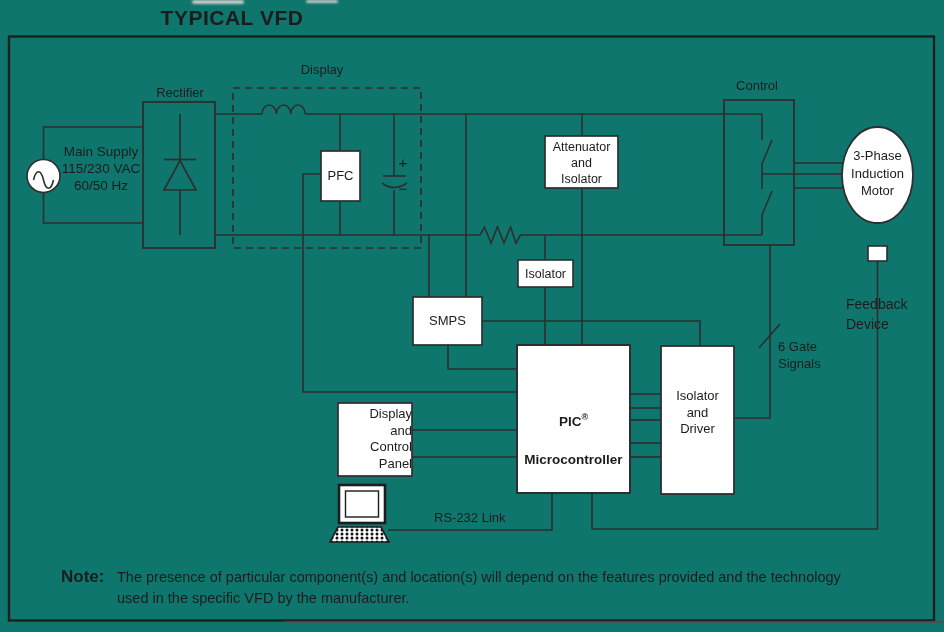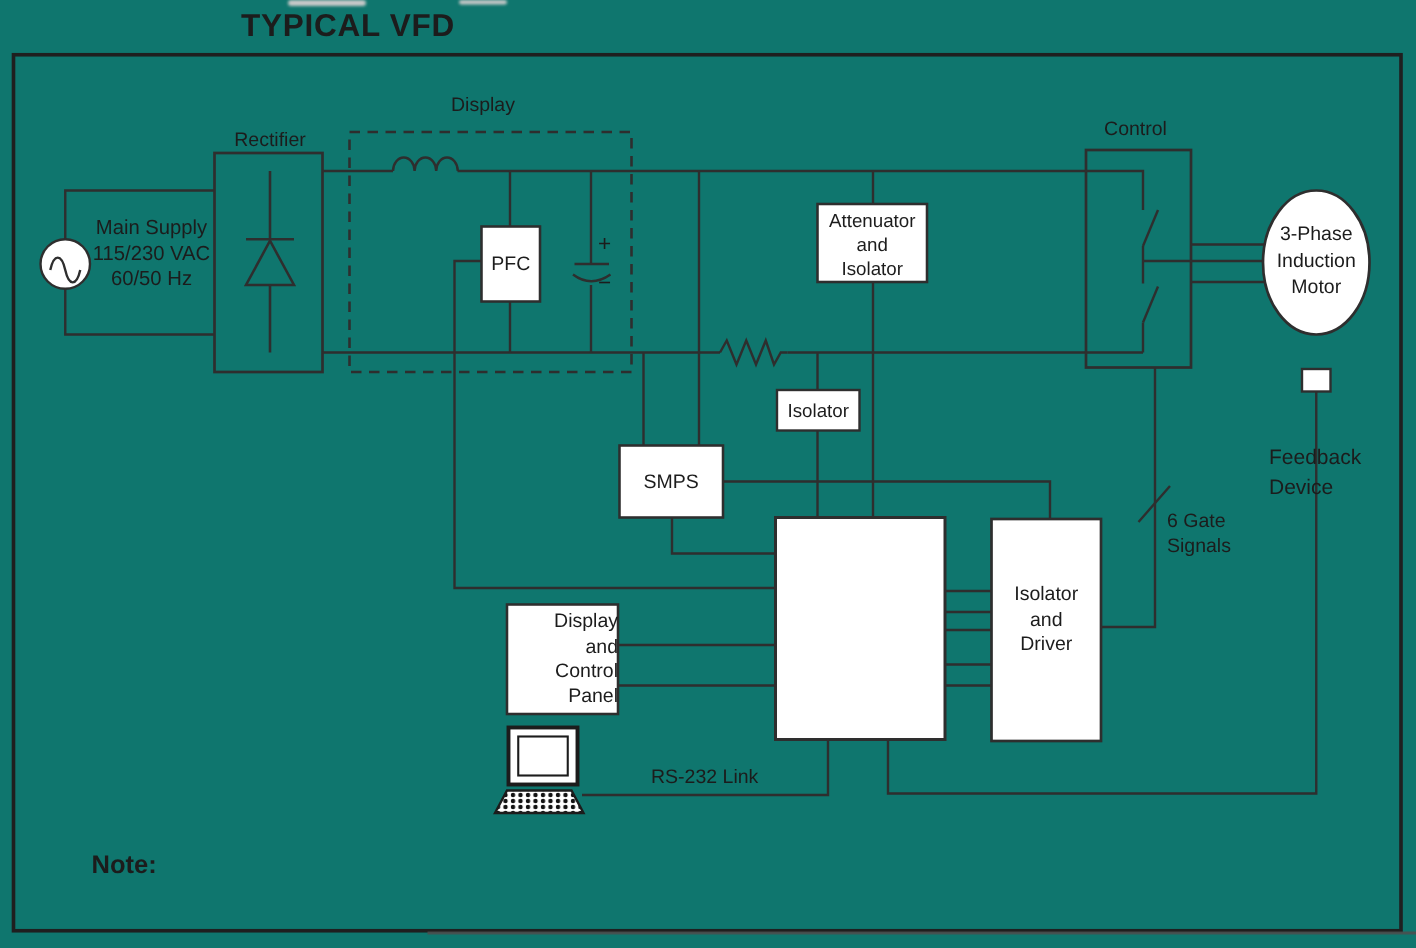--- a/index.html
+++ b/index.html
@@ -169,31 +169,37 @@
 Induction
 Motor</div>
 
   <div class="lbl" style="left:846px;top:267px;width:80px;font-size:14px;line-height:19.5px;margin-top:28px;">Feedback
 Device</div>
 
   <div class="lbl center" style="left:518px;top:266px;width:55px;font-size:12.5px;">Isolator</div>
 
   <div class="lbl center" style="left:413px;top:313px;width:69px;">SMPS</div>
 
+  <div class="lbl bold center" style="left:517px;top:389px;width:113px;font-size:13.5px;line-height:19px;">
+    <div><span>PIC</span><sup>®</sup></div>
+    <div>Microcontroller</div>
+  </div>
 
   <div class="lbl center" style="left:661px;top:388px;width:73px;">Isolator
 and
 Driver</div>
 
   <div class="lbl center" style="left:338px;top:406px;width:74px;text-align:right;">Display
 and
 Control
 Panel</div>
 
   <div class="lbl" style="left:778px;top:338px;width:60px;line-height:17px;">6 Gate
 Signals</div>
 
   <div class="lbl" style="left:434px;top:510px;width:90px;font-size:13px;">RS-232 Link</div>
 
   <div class="lbl bold" style="left:61px;top:569px;width:50px;font-size:17px;">Note:</div>
+  <div class="lbl" style="left:117px;top:567px;width:810px;font-size:14.5px;line-height:21px;">The presence of particular component(s) and location(s) will depend on the features provided and the technology
+used in the specific VFD by the manufacturer.</div>
 
   <div class="artifact-line" style="left:285px;top:620.5px;width:659px;height:2.2px;"></div>
 </div>
 
 </body></html>

